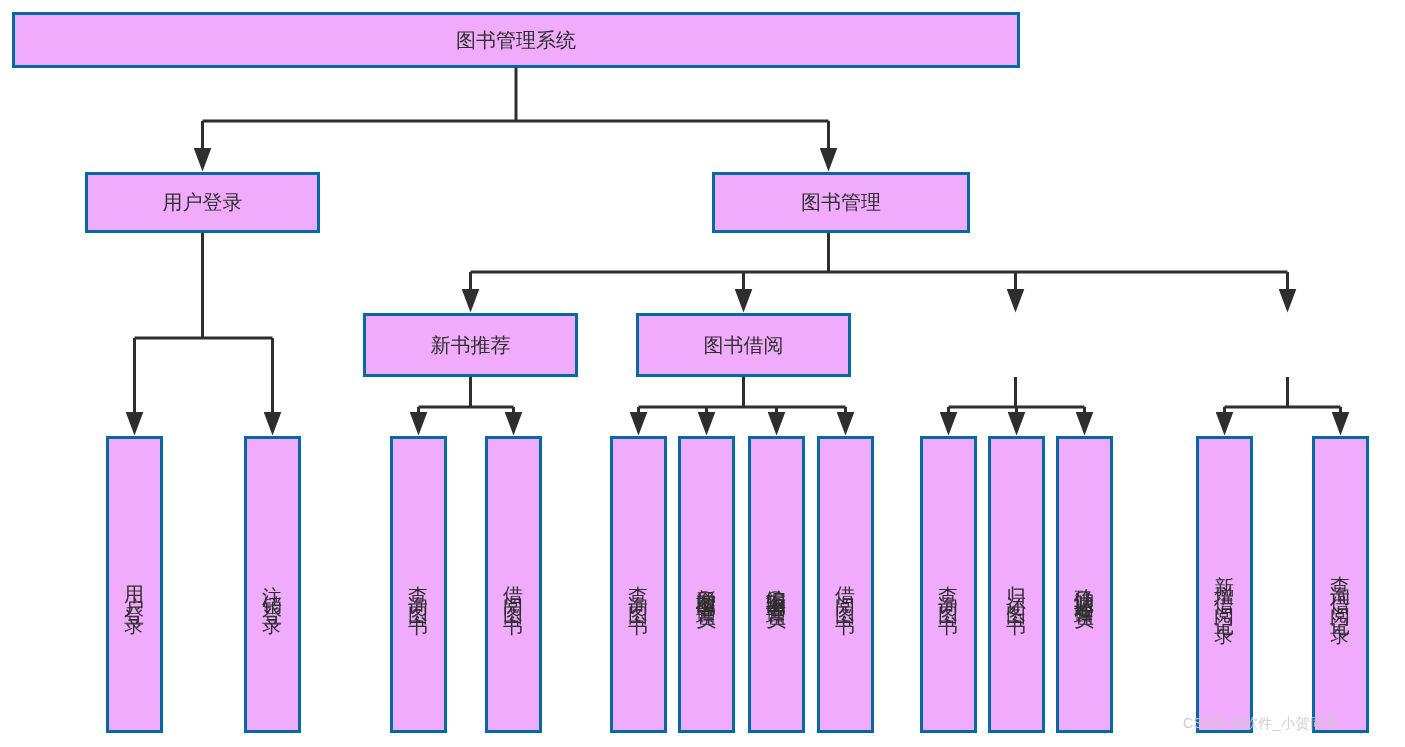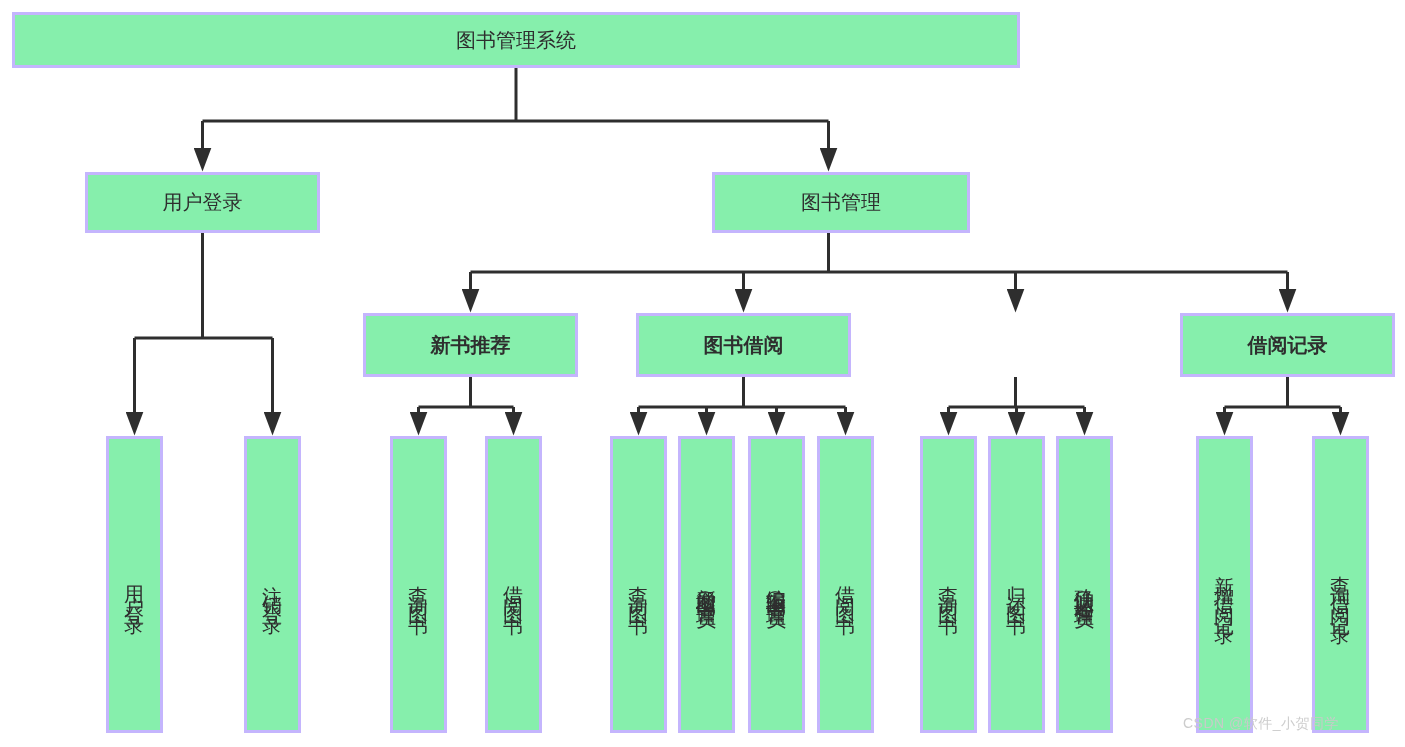--- a/index.html
+++ b/index.html
@@ -14,42 +14,41 @@
   }
   #wires {
     position: absolute;
     left: 0; top: 0;
     width: 1405px; height: 747px;
     z-index: 1;
   }
   .node {
     position: absolute;
     box-sizing: border-box;
-    border: 3px solid #c4b5fd;
-    background: #86efac;
+    border: 3px solid #0369a1;
+    background: #f0abfc;
     display: flex;
     align-items: center;
     justify-content: center;
     z-index: 2;
   }
   .root-box {
     left: 12px; top: 12px;
     width: 1008px; height: 56px;
     font-size: 20px;
   }
   .l2-box {
     top: 172px; height: 61px;
     font-size: 20px;
   }
   .l2-login { left: 85px;  width: 235px; }
   .l2-mgmt  { left: 712px; width: 258px; }
   .header-box {
     top: 313px; height: 64px; width: 215px;
     font-size: 20px;
-    font-weight: bold;
   }
   .leaf-box {
     top: 436px; height: 297px; width: 57px;
     font-size: 20px;
   }
   .leaf-box .vtext {
     writing-mode: vertical-rl;
     text-orientation: mixed;
     letter-spacing: 10px;
     line-height: 1;
@@ -131,23 +130,20 @@
   <div class="node l2-box l2-mgmt">
     <span>图书管理</span>
   </div>
 
   <div class="node header-box" style="left:363px">
     <span>新书推荐</span>
   </div>
   <div class="node header-box" style="left:636px">
     <span>图书借阅</span>
   </div>
-  <div class="node header-box" style="left:1180px">
-    <span>借阅记录</span>
-  </div>
 
   <div class="node leaf-box" style="left:106px">
     <span class="vtext">用户登录</span>
   </div>
   <div class="node leaf-box" style="left:244px">
     <span class="vtext">注销登录</span>
   </div>
   <div class="node leaf-box" style="left:390px">
     <span class="vtext">查询图书</span>
   </div>

